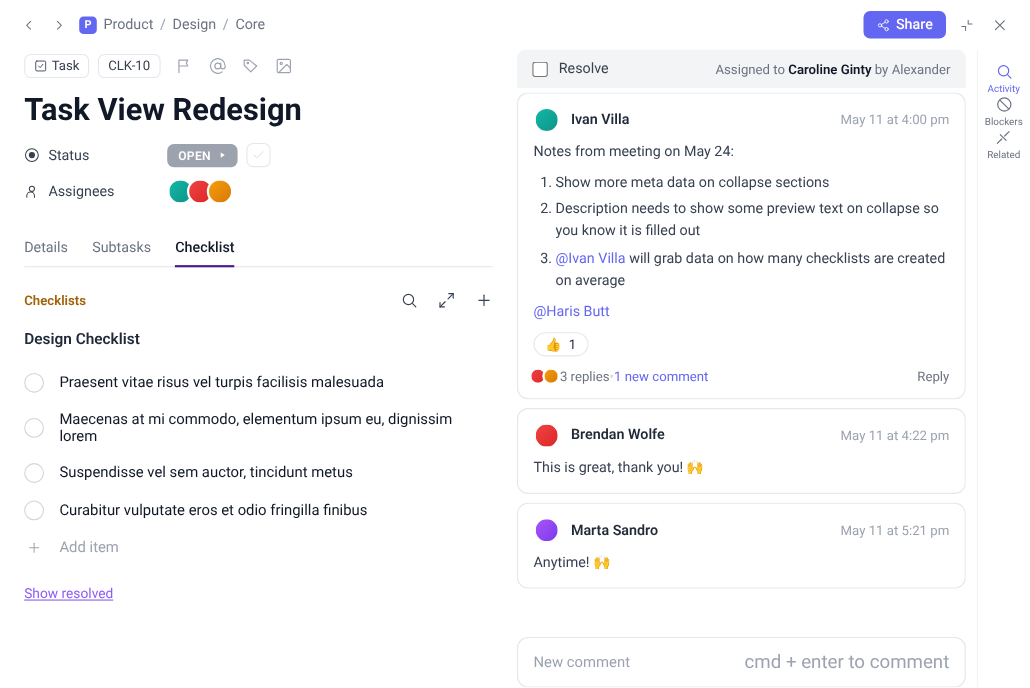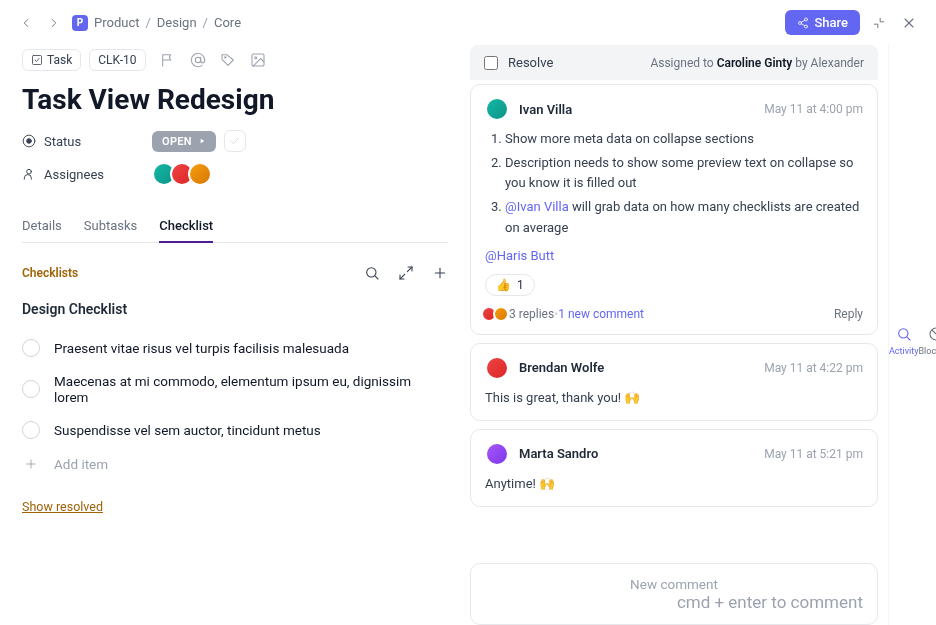--- a/index.html
+++ b/index.html
@@ -36,21 +36,21 @@
 .tab.active { color:#111827; font-weight:500; border-bottom:2px solid #4c1d95; margin-bottom:-1px; }
 .section-head { display:flex; align-items:center; margin-top:22px; }
 .section-title { font-size:12px; font-weight:600; color:#a16207; flex:1; }
 .section-actions { display:flex; gap:18px; color:#374151; }
 .section-actions .sa { width:16px; height:16px; cursor:pointer; }
 .list-title { font-size:14px; font-weight:600; margin-top:20px; margin-bottom:14px; }
 .check-item { display:flex; align-items:center; gap:14px; padding:8px 0; font-size:13.5px; color:#111827; }
 .circle { width:18px; height:18px; border:1.5px solid #d1d5db; border-radius:50%; flex-shrink:0; }
 .add-item { display:flex; align-items:center; gap:14px; padding:8px 0; font-size:13.5px; color:#9ca3af; cursor:pointer; }
 .add-item .plus { width:18px; height:18px; display:flex; align-items:center; justify-content:center; }
-.show-resolved { font-size:12.5px; color:#a16207; text-decoration:underline; margin-top:18px; cursor:pointer; display:inline-block; }
+.show-resolved { font-size:12.5px; color:#8b5cf6; text-decoration:underline; margin-top:18px; cursor:pointer; display:inline-block; }
 .right { flex:1; background:#fff; padding:0 10px 0 0; display:flex; flex-direction:column; }
 .resolve-bar { background:#f3f4f6; border-radius:8px 8px 0 0; padding:10px 14px; display:flex; align-items:center; font-size:13px; color:#374151; margin:0 0 4px 0; }
 .resolve-bar input[type=checkbox] { margin-right:10px; width:14px; height:14px; }
 .resolve-bar .assigned { margin-left:auto; font-size:12px; color:#6b7280; }
 .resolve-bar .assigned b { color:#111827; font-weight:600; }
 .comments { flex:1; overflow-y:auto; display:flex; flex-direction:column; gap:8px; }
 .comment { border:1px solid #e5e7eb; border-radius:10px; padding:12px 14px; font-size:13px; }
 .comment-head { display:flex; align-items:center; gap:10px; margin-bottom:8px; }
 .comment-head .name { font-weight:600; font-size:13px; }
 .comment-head .time { margin-left:auto; font-size:12px; color:#9ca3af; }
@@ -59,23 +59,23 @@
 .comment-body ol li { margin-bottom:4px; }
 .mention { color:#6366f1; }
 .react { display:inline-flex; align-items:center; gap:6px; border:1px solid #e5e7eb; border-radius:14px; padding:3px 10px; font-size:12px; margin-top:8px; cursor:pointer; }
 .thread-footer { display:flex; align-items:center; margin-top:10px; font-size:12px; }
 .mini-avatars { display:flex; }
 .mini-avatars .avatar { width:16px; height:16px; margin-left:-4px; }
 .thread-footer .replies { color:#6b7280; }
 .thread-footer .dot { color:#d1d5db; }
 .thread-footer .new { color:#6366f1; }
 .thread-footer .reply { margin-left:auto; color:#6b7280; cursor:pointer; }
-.new-comment { border:1px solid #e5e7eb; border-radius:10px; padding:12px 14px; display:flex; align-items:center; font-size:13.5px; color:#9ca3af; margin-top:8px;flex-direction:column; }
+.new-comment { border:1px solid #e5e7eb; border-radius:10px; padding:12px 14px; display:flex; align-items:center; font-size:13.5px; color:#9ca3af; margin-top:8px; }
 .new-comment .hint { margin-left:auto; font-size:17px; color:#9ca3af; }
-.rightbar { width:48px; border-left:1px solid #f3f4f6; display:flex; flex-direction:row; align-items:center; padding-top:12px; }
+.rightbar { width:48px; border-left:1px solid #f3f4f6; display:flex; flex-direction:column; align-items:center; padding-top:12px; }
 .rb-item { display:flex; flex-direction:column; align-items:center; gap:4px; font-size:9px; color:#6b7280; cursor:pointer; }
 .rb-item .rb-icon { width:16px; height:16px; display:flex; align-items:center; justify-content:center; }
 .rb-item.active { color:#6366f1; }
 svg { stroke:currentColor; fill:none; stroke-width:1.6; stroke-linecap:round; stroke-linejoin:round; }
 </style>
 </head>
 <body>
 
 <div class="topbar">
   <div class="nav-arrow">
@@ -220,20 +220,24 @@
           <span>Praesent vitae risus vel turpis facilisis malesuada</span>
         </div>
         <div class="check-item">
           <div class="circle"></div>
           <span>Maecenas at mi commodo, elementum ipsum eu, dignissim lorem</span>
         </div>
         <div class="check-item">
           <div class="circle"></div>
           <span>Suspendisse vel sem auctor, tincidunt metus</span>
         </div>
+        <div class="check-item">
+          <div class="circle"></div>
+          <span>Curabitur vulputate eros et odio fringilla finibus</span>
+        </div>
       </div>
     <div class="add-item">
       <div class="plus">
           <svg width="14" height="14" viewBox="0 0 24 24">
             <line x1="12" y1="5" x2="12" y2="19"></line>
             <line x1="5" y1="12" x2="19" y2="12"></line>
           </svg>
         </div>
       <span>Add item</span>
     </div>
@@ -250,20 +254,21 @@
         <span>by</span>
         <span>Alexander</span>
       </span>
     </div>
     <div class="comments" id="comments">
         <div class="comment"><div class="comment-head">
             <div class="avatar teal"></div>
             <span class="name">Ivan Villa</span>
             <span class="time">May 11 at 4:00 pm</span>
           </div><div class="comment-body">
+            <div>Notes from meeting on May 24:</div>
             <ol>
               <li>Show more meta data on collapse sections</li>
               <li>Description needs to show some preview text on collapse so you know it is filled out</li>
               <li><span class="mention">@Ivan Villa</span> will grab data on how many checklists are created on average</li>
             </ol>
             <div><span class="mention">@Haris Butt</span></div>
           </div><div class="react">👍 <span>1</span></div><div class="thread-footer">
             <div class="mini-avatars">
               <div class="avatar red"></div>
               <div class="avatar yellow"></div>

